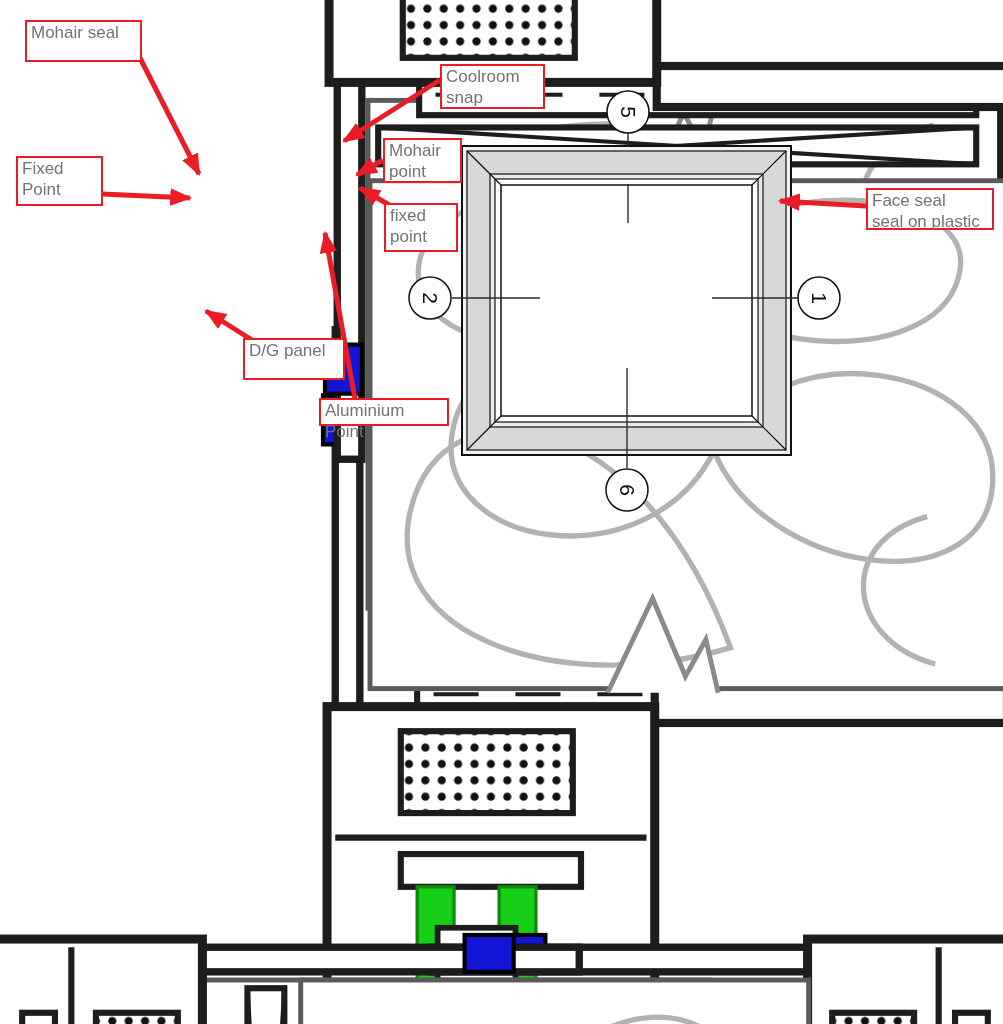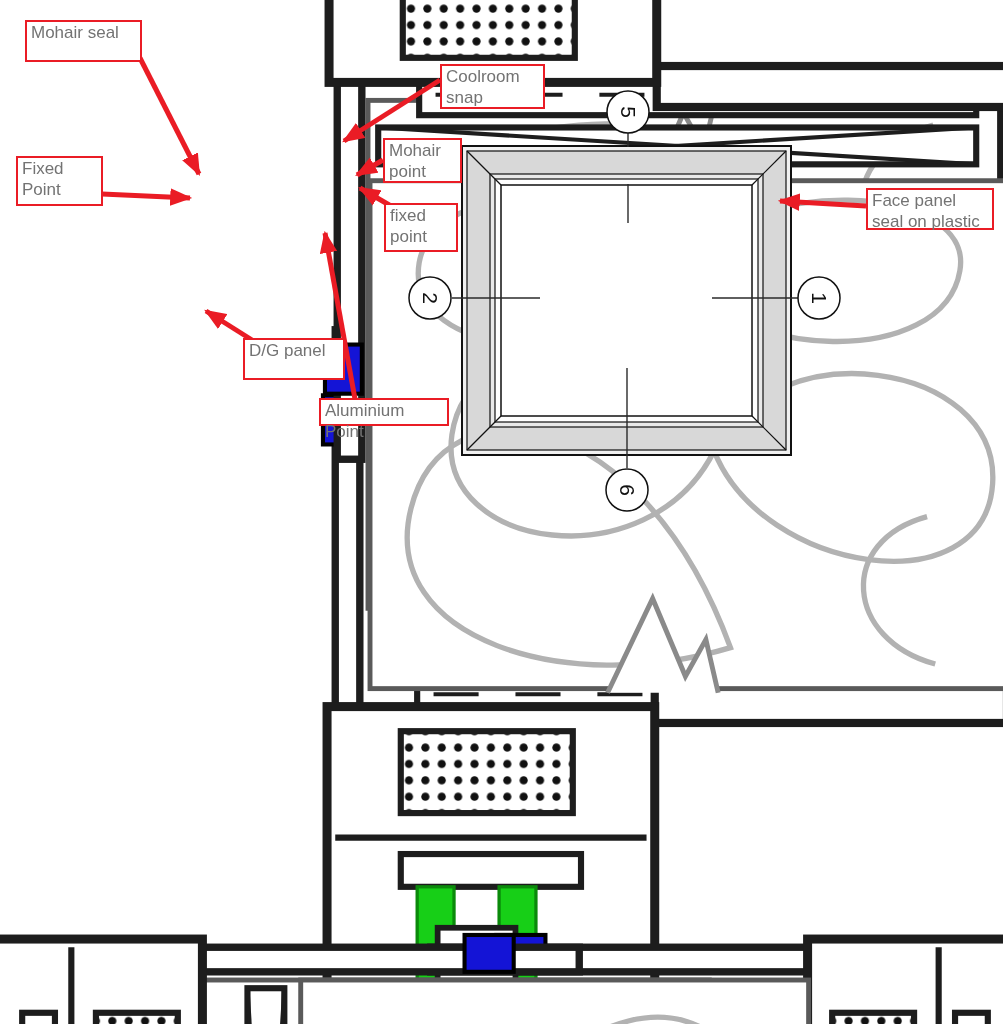--- a/index.html
+++ b/index.html
@@ -156,17 +156,17 @@
   </div>
   <div class="callout" style="left:243px; top:338px; width:102px; height:42px;">
     <span>D/G panel</span>
       <span></span>
   </div>
   <div class="callout" style="left:319px; top:398px; width:130px; height:28px;">
     <span>Aluminium</span>
       <span>Point</span>
   </div>
   <div class="callout" style="left:866px; top:188px; width:128px; height:42px;">
-    <span>Face panel</span>
+    <span>Face seal</span>
       <span>seal on plastic</span>
   </div>
 
 </div>
 
 </body></html>

